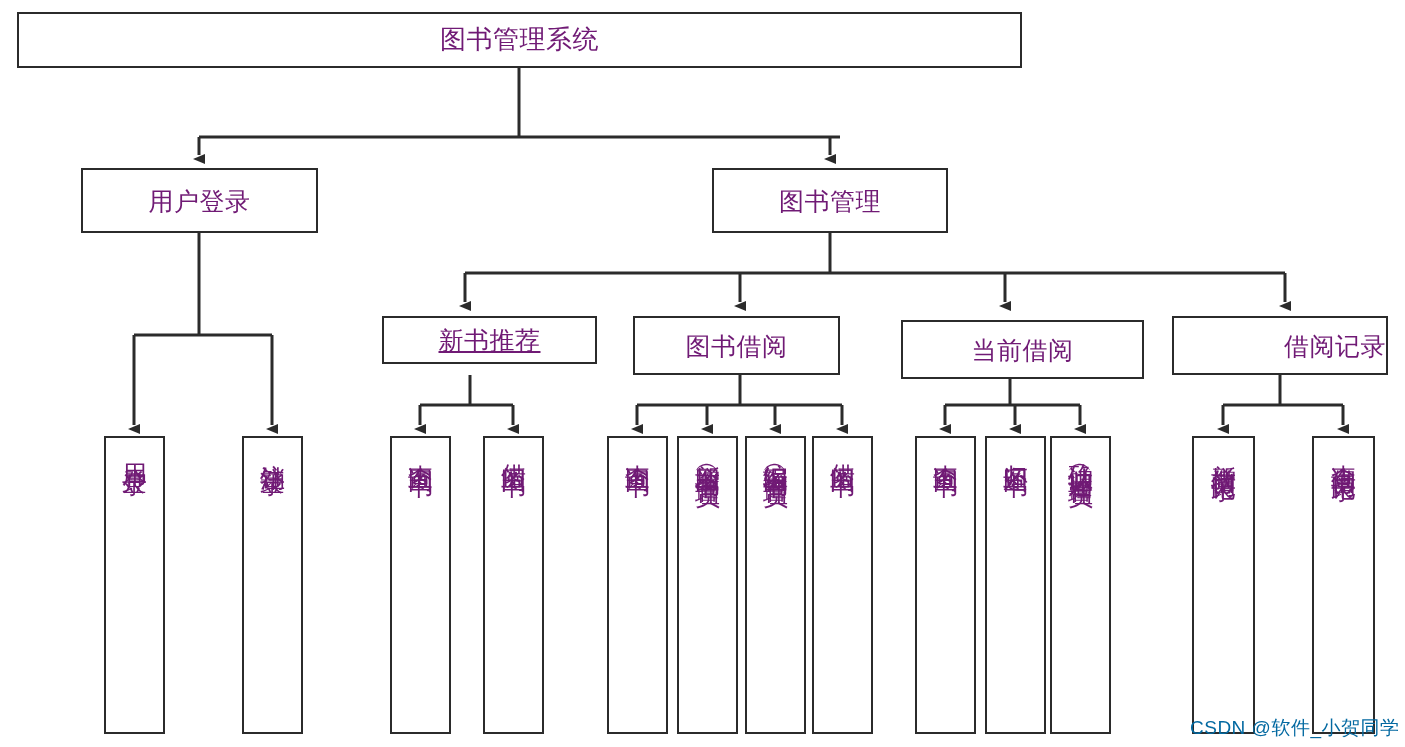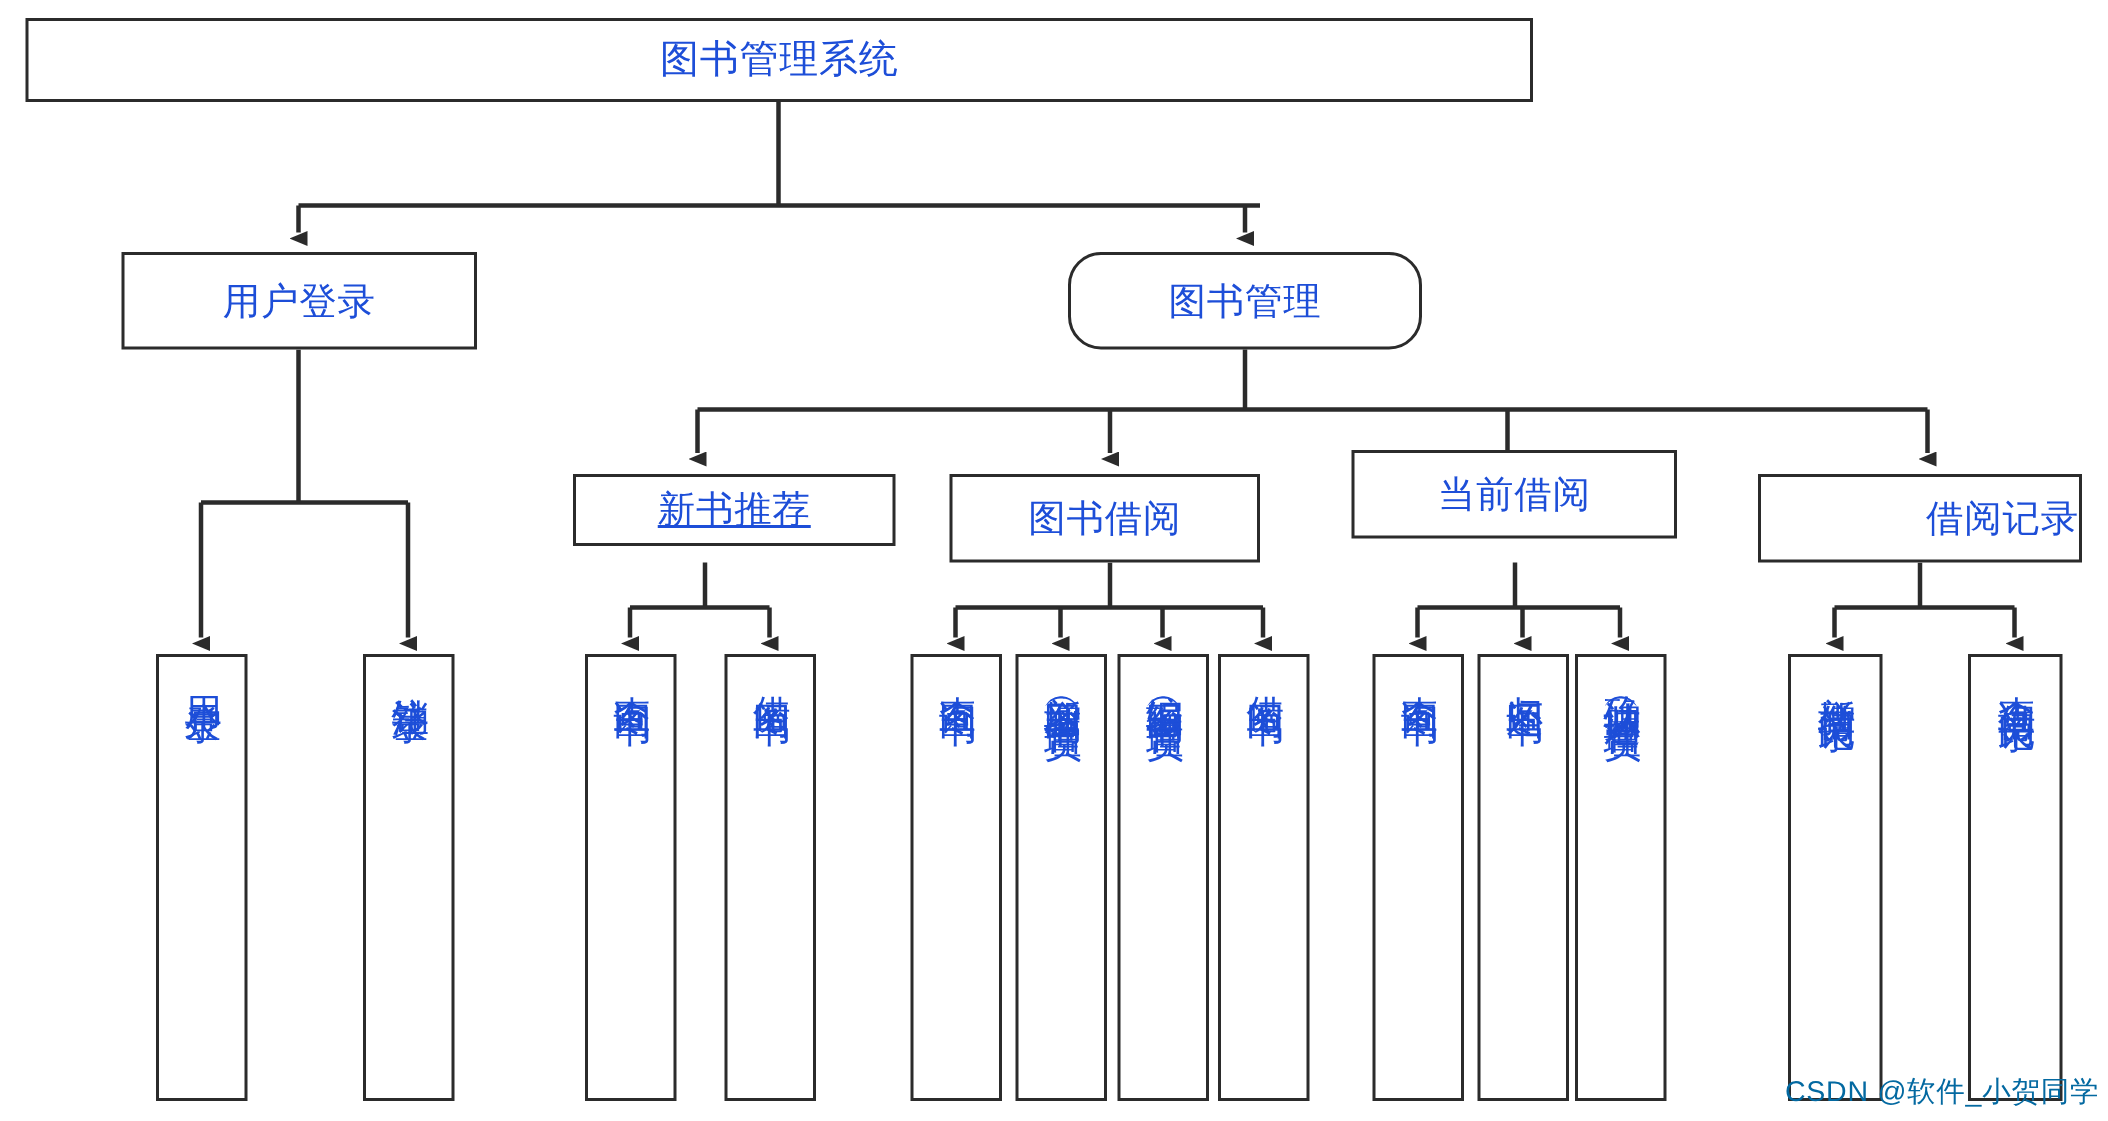--- a/index.html
+++ b/index.html
@@ -26,21 +26,21 @@
     pointer-events: none;
   }
   .node {
     position: absolute;
     box-sizing: border-box;
     background: #ffffff;
     border: 2.5px solid #2b2b2b;
     display: flex;
     align-items: center;
     justify-content: center;
-    color: #1d4ed8;
+    color: #701a75;
   }
   .node .label {
     display: block;
     line-height: 1.12;
     letter-spacing: 0.5px;
     white-space: pre;
   }
   .node.horiz .label {
     font-size: 25px;
   }
@@ -123,31 +123,31 @@
     </g>
   </svg>
 
   <div class="node title" style="left:17px; top:12px; width:1005px; height:56px;">
     <span class="label">图书管理系统</span>
   </div>
 
   <div class="node horiz" style="left:81px; top:168px; width:237px; height:65px;">
     <span class="label">用户登录</span>
   </div>
-  <div class="node horiz" style="left:712px; top:168px; width:236px; height:65px;border-radius:22px;">
+  <div class="node horiz" style="left:712px; top:168px; width:236px; height:65px;">
     <span class="label">图书管理</span>
   </div>
 
   <div class="node horiz" style="left:382px; top:316px; width:215px; height:48px;text-decoration:underline;">
     <span class="label">新书推荐</span>
   </div>
   <div class="node horiz" style="left:633px; top:316px; width:207px; height:59px;">
     <span class="label">图书借阅</span>
   </div>
-  <div class="node horiz" style="left:901px; top:300px; width:217px; height:59px;">
+  <div class="node horiz" style="left:901px; top:320px; width:243px; height:59px;">
     <span class="label">当前借阅</span>
   </div>
   <div class="node horiz" style="left:1172px; top:316px; width:216px; height:59px;justify-content:flex-end;">
     <span class="label">借阅记录</span>
   </div>
 
   <div class="node vert" style="left:104px; top:436px; width:61px; height:298px;">
     <span class="label">用户登录</span>
   </div>
   <div class="node vert" style="left:242px; top:436px; width:61px; height:298px;">

